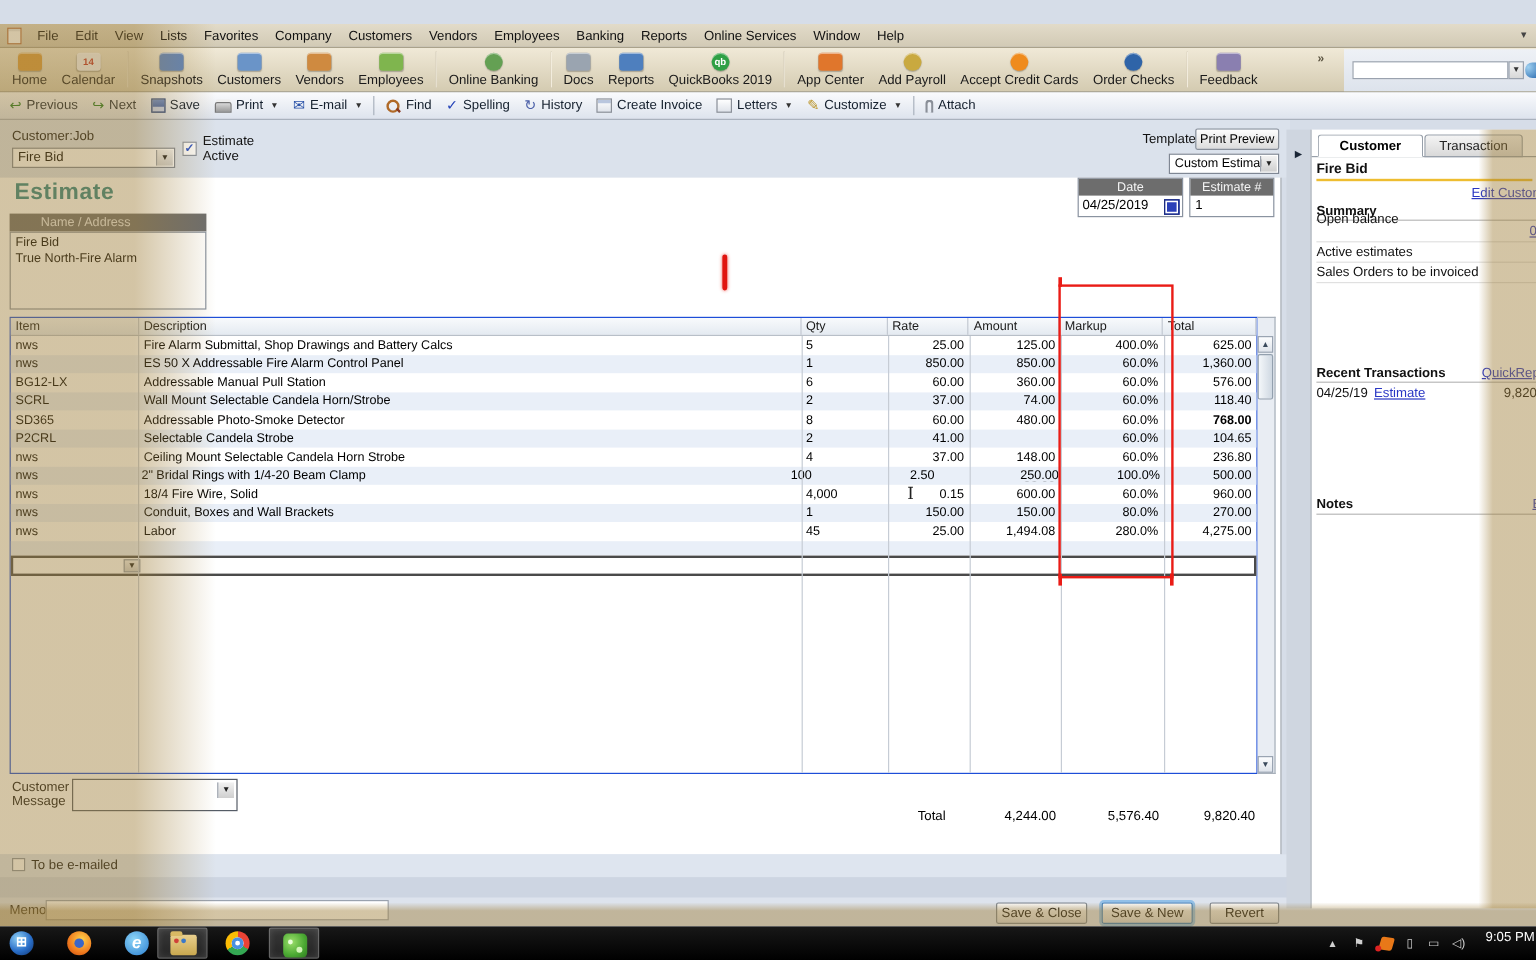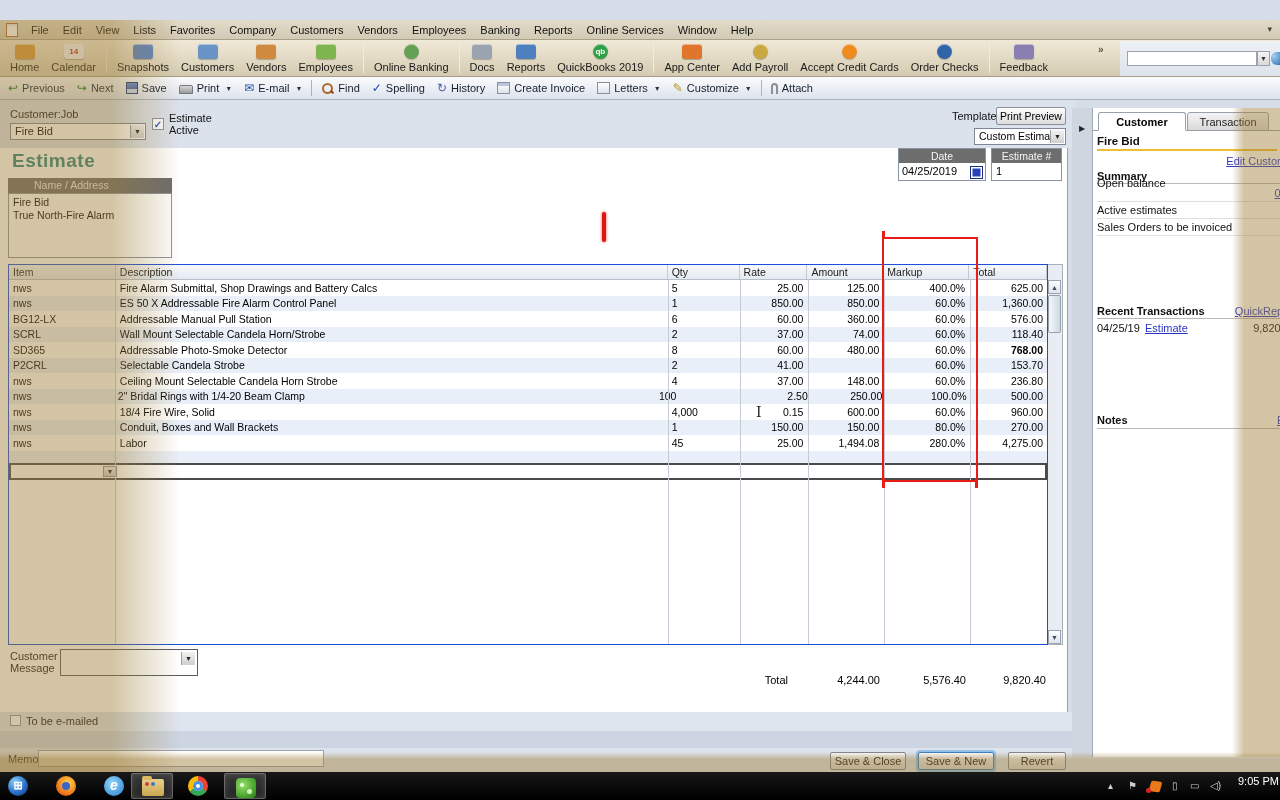--- a/index.html
+++ b/index.html
@@ -443,36 +443,36 @@
           <div class="td num" style="width: 86px;">60.0%</div>
           <div class="td num" style="width: 78px; font-weight: bold;">768.00</div>
         </div>
         <div class="trow alt">
           <div class="td" style="width: 107px;">P2CRL</div>
           <div class="td" style="width: 553px;">Selectable Candela Strobe</div>
           <div class="td" style="width: 72px;">2</div>
           <div class="td num" style="width: 68px;">41.00</div>
           <div class="td num" style="width: 76px; margin-top: 40px;">82.00</div>
           <div class="td num" style="width: 86px;">60.0%</div>
-          <div class="td num" style="width: 78px;">153.70</div>
+          <div class="td num" style="width: 78px;">104.65</div>
         </div>
         <div class="trow">
           <div class="td" style="width: 107px;">nws</div>
           <div class="td" style="width: 553px;">Ceiling Mount Selectable Candela Horn Strobe</div>
           <div class="td" style="width: 72px;">4</div>
           <div class="td num" style="width: 68px;">37.00</div>
           <div class="td num" style="width: 76px;">148.00</div>
           <div class="td num" style="width: 86px;">60.0%</div>
           <div class="td num" style="width: 78px;">236.80</div>
         </div>
         <div class="trow alt">
           <div class="td" style="width: 107px;">nws</div>
           <div class="td" style="width: 553px;">2" Bridal Rings with 1/4-20 Beam Clamp</div>
           <div class="td" style="width: 72px;">100</div>
-          <div class="td num" style="width: 88px;">2.50</div>
+          <div class="td num" style="width: 88px; text-align: center;">2.50</div>
           <div class="td num" style="width: 76px;">250.00</div>
           <div class="td num" style="width: 86px;">100.0%</div>
           <div class="td num" style="width: 78px;">500.00</div>
         </div>
         <div class="trow">
           <div class="td" style="width: 107px;">nws</div>
           <div class="td" style="width: 553px;">18/4 Fire Wire, Solid</div>
           <div class="td" style="width: 72px;">4,000</div>
           <div class="td num" style="width: 68px;">0.15</div>
           <div class="td num" style="width: 76px;">600.00</div>

